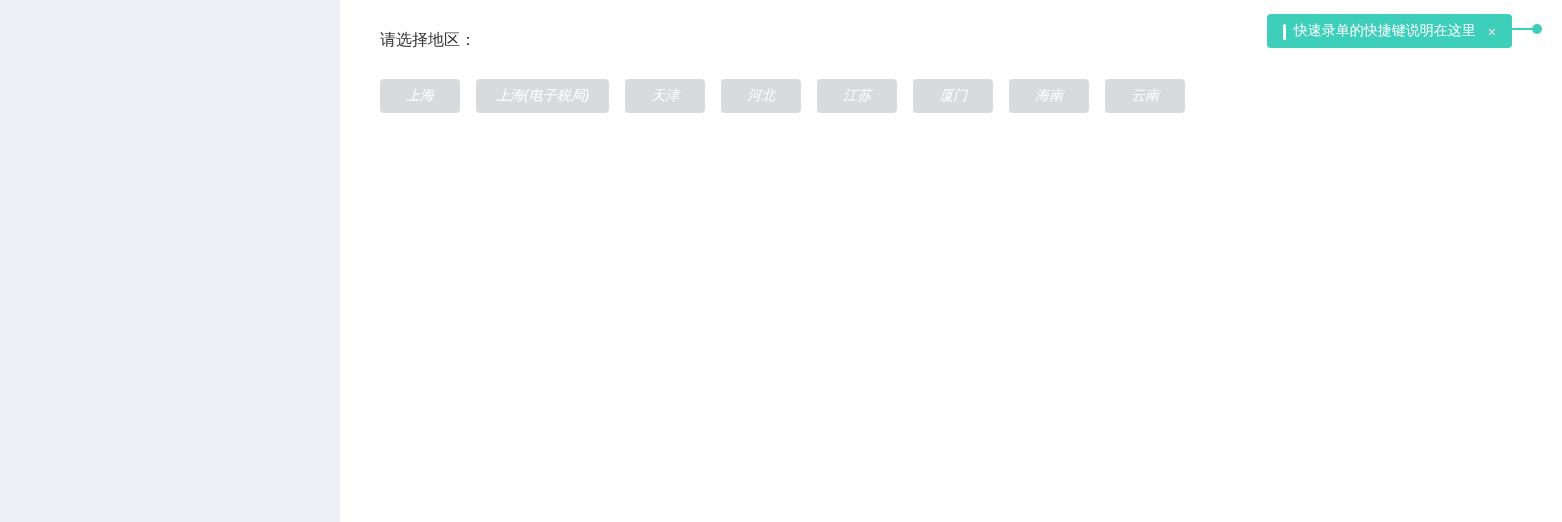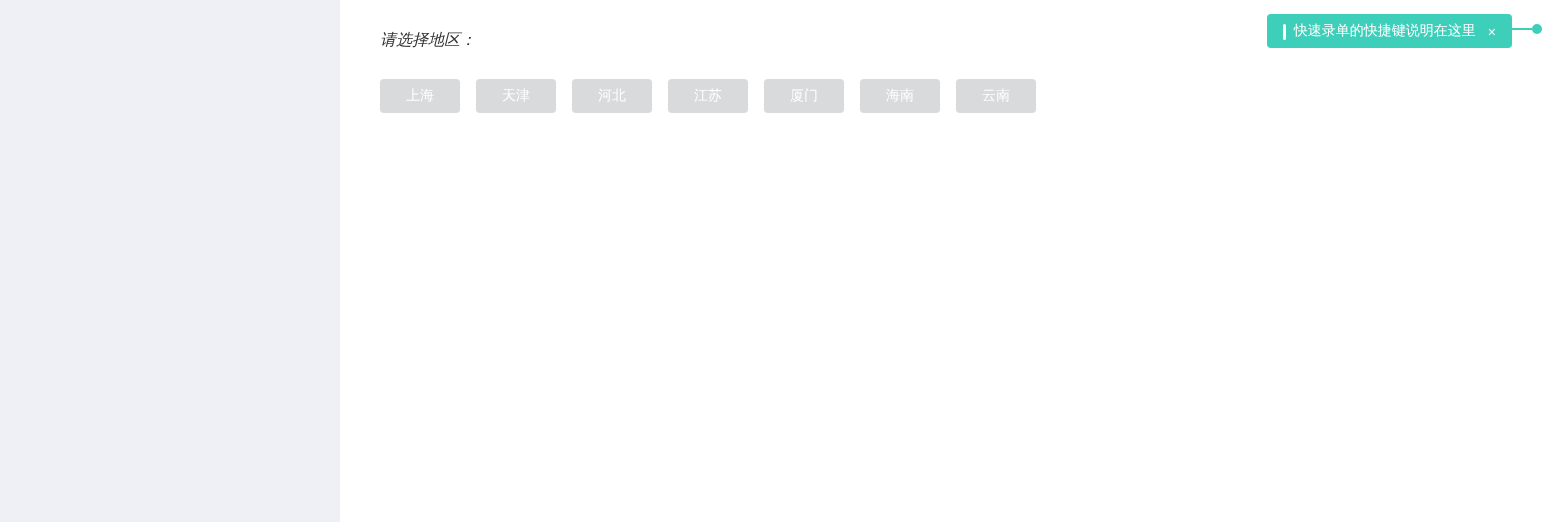--- a/index.html
+++ b/index.html
@@ -34,40 +34,40 @@
       height: 522px;
       background: #ffffff;
       padding: 30px 40px;
     }
 
     .page-title {
       font-size: 16px;
       color: #333333;
       font-weight: normal;
       margin-bottom: 28px;
-      font-style: italic;
     }
 
     .region-buttons {
       display: flex;
       flex-wrap: wrap;
       gap: 16px;
     }
 
     .region-btn {
       padding: 8px 20px;
       background: #d9dadb;
       border: none;
       border-radius: 4px;
       color: #ffffff;
       font-size: 14px;
       cursor: pointer;
       min-width: 80px;
       text-align: center;
       font-family: 'Microsoft YaHei', Arial, sans-serif;
+      font-style: italic;
     }
 
     
     .tooltip-bar {
       position: absolute;
       top: 14px;
       right: 50px;
       background: #3ecfba;
       color: #ffffff;
       padding: 8px 16px;
@@ -119,20 +119,21 @@
 </head>
 <body>
 
 <div class="sidebar"></div>
 
 <div class="main-content">
   <div class="page-title">请选择地区：</div>
 
   <div class="region-buttons" id="region-buttons">
   <button class="region-btn">上海</button>
+      <button class="region-btn">上海(电子税局)</button>
       <button class="region-btn">天津</button>
       <button class="region-btn">河北</button>
       <button class="region-btn">江苏</button>
       <button class="region-btn">厦门</button>
       <button class="region-btn">海南</button>
       <button class="region-btn">云南</button>
     </div>
 </div>
 
 <div class="tooltip-bar">

